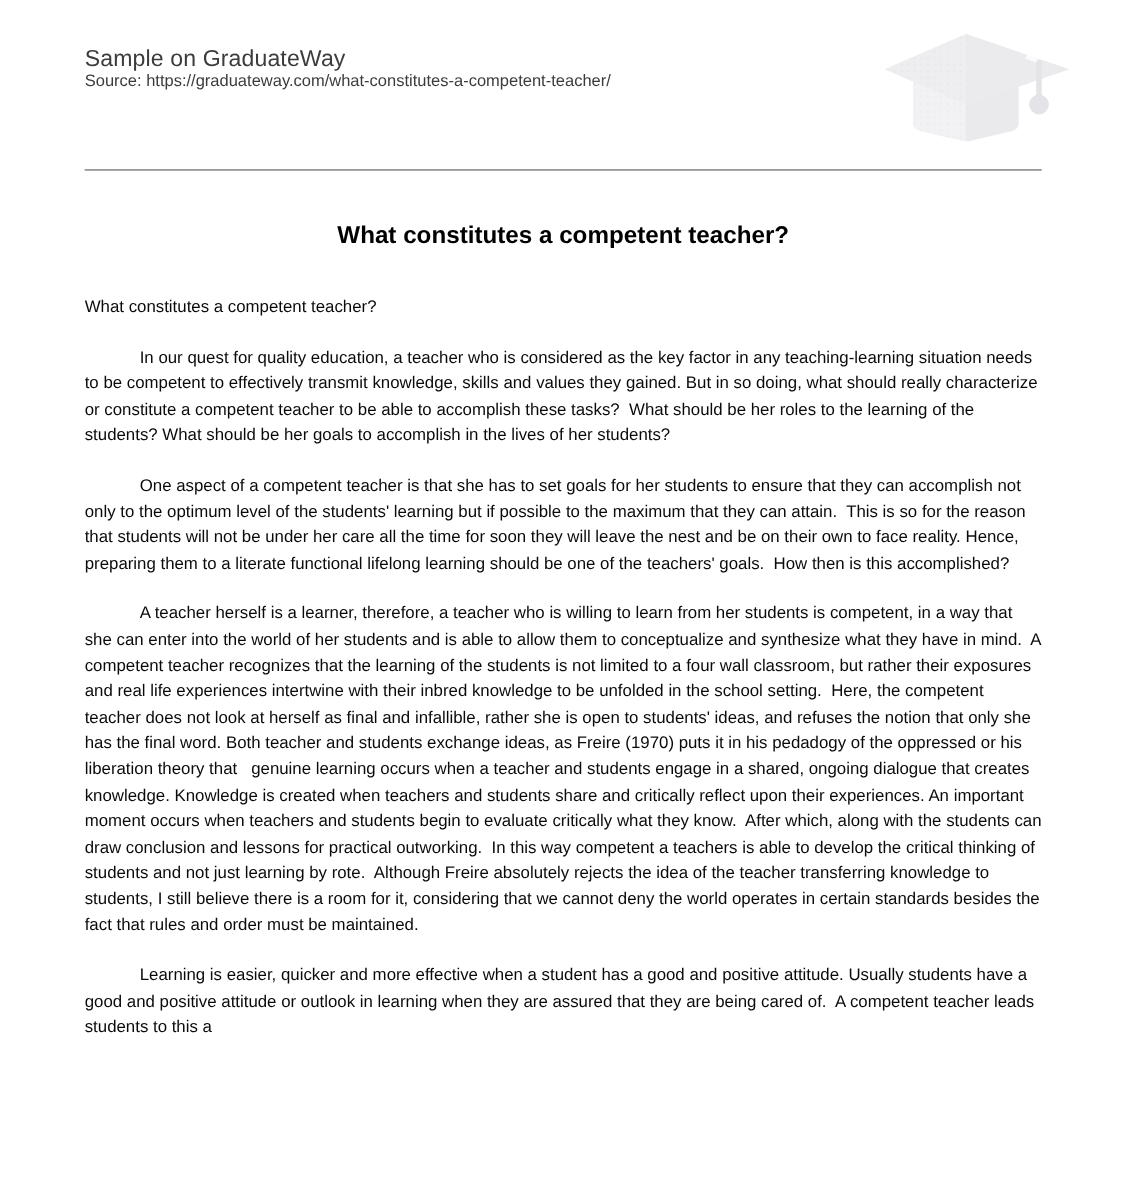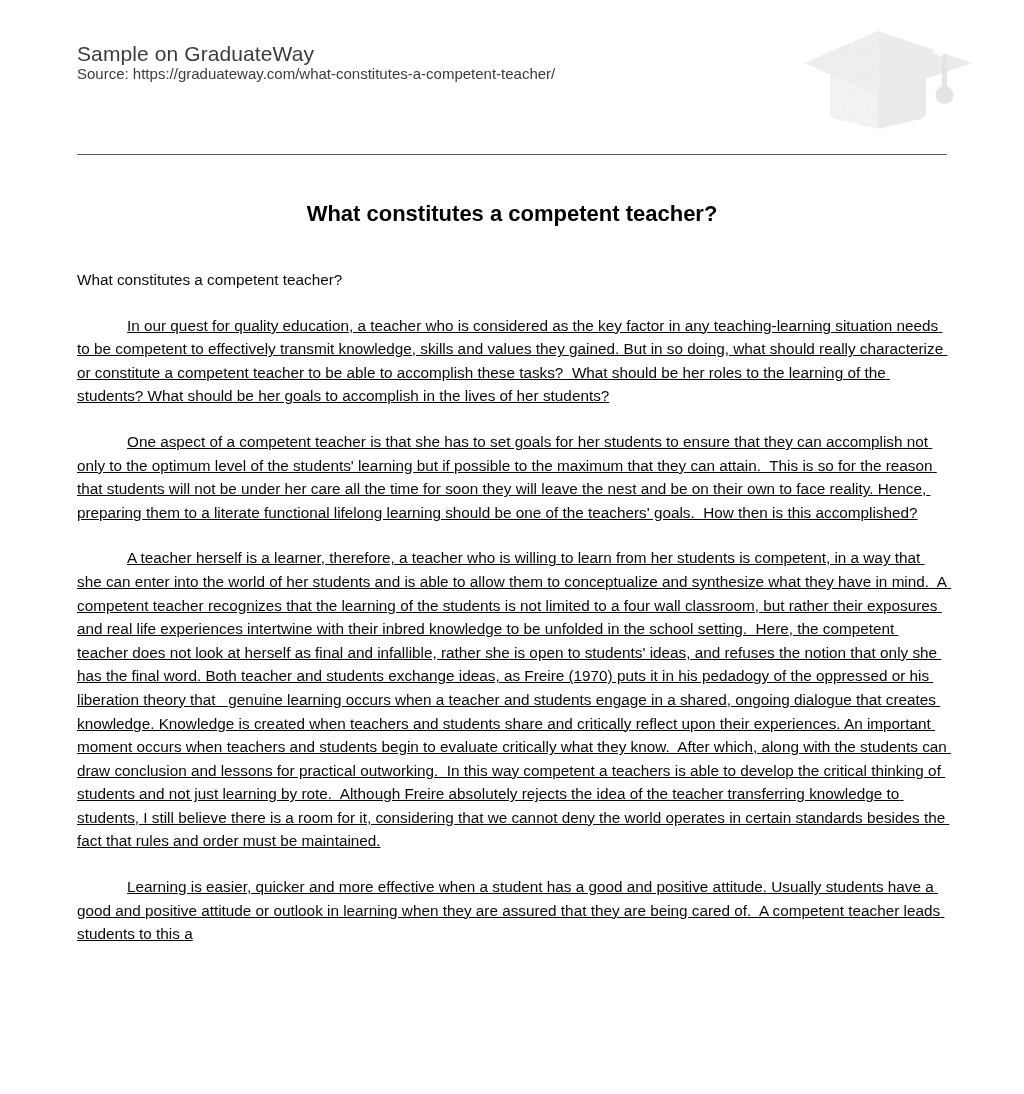--- a/index.html
+++ b/index.html
@@ -92,21 +92,20 @@
     font-size: 15.3px;
     line-height: 23.6px;
     color: #0a0a0a;
     margin: 0 0 22px 0;
     text-align: left;
     white-space: pre-wrap;
     word-spacing: 0px;
   }
   .para.indent {
     text-indent: 50px;
-    text-decoration: underline;
   }
   .para.tight {
     margin-bottom: 0;
   }
 </style>
 </head>
 <body>
 
 <div class="page">
 

